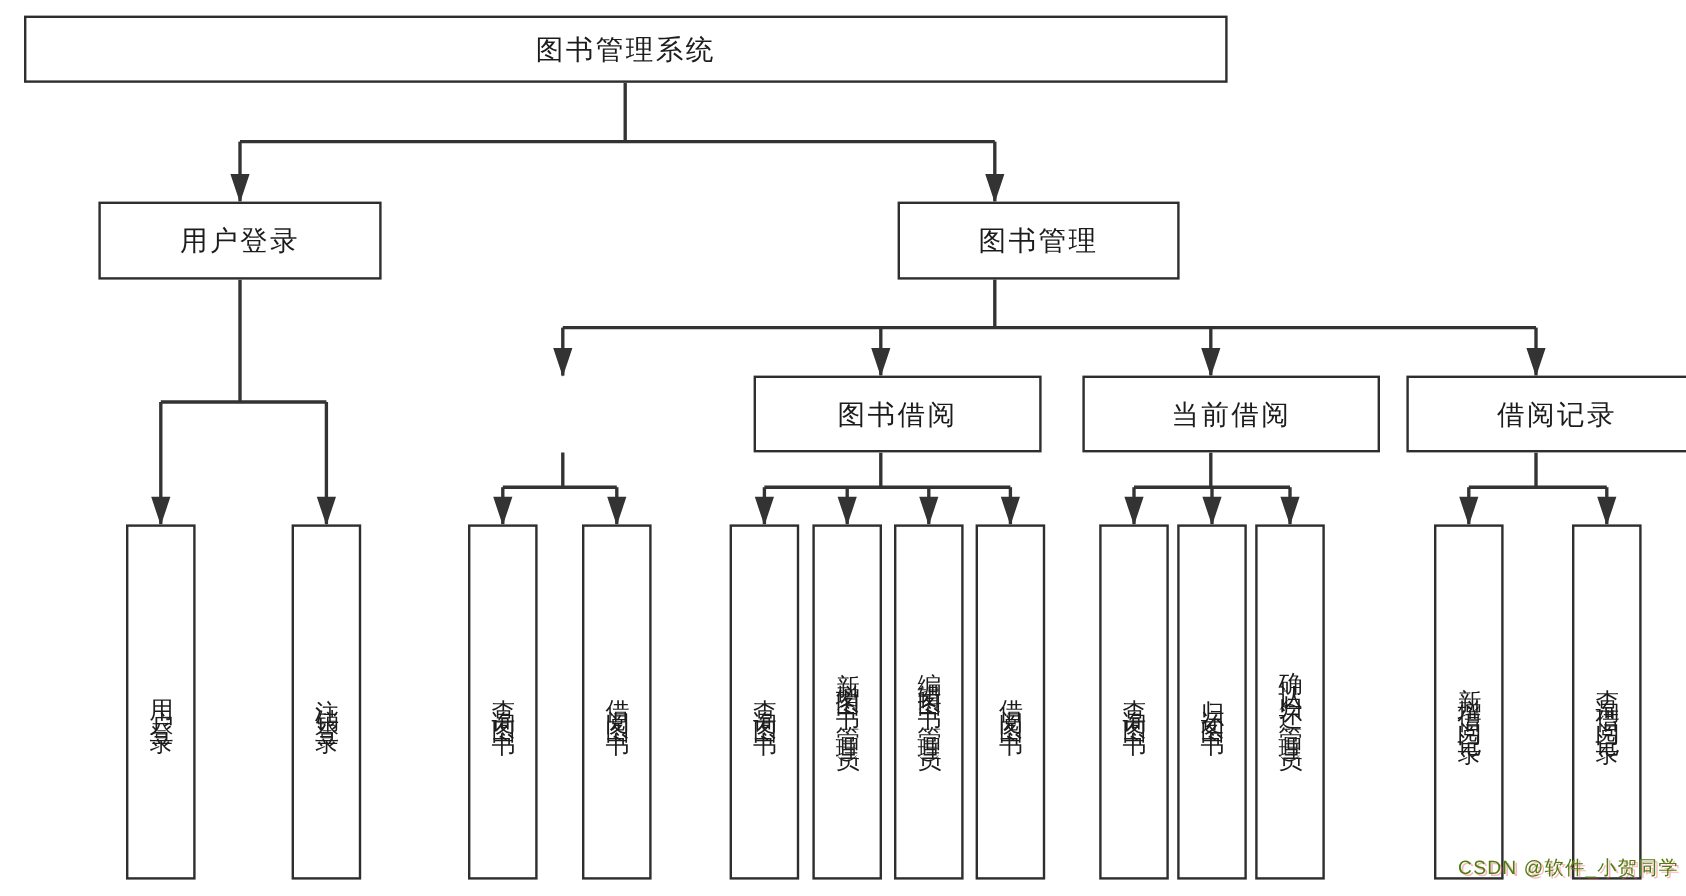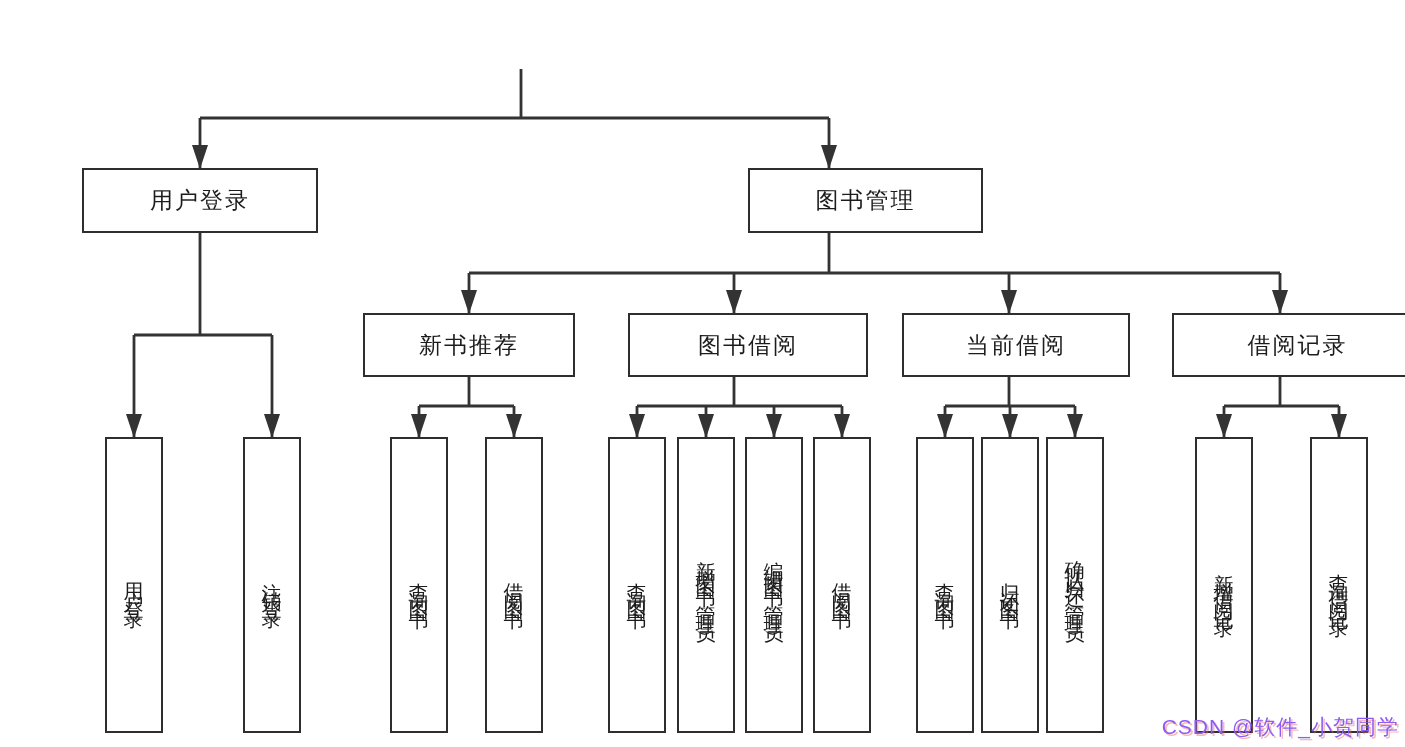--- a/index.html
+++ b/index.html
@@ -27,22 +27,22 @@
     text-orientation:mixed;
     font-size:20px;
     letter-spacing:9px;
     line-height:1;
     color:#1c1c1c;
     max-height:284px;
   }
   .watermark{
     position:absolute;
     right:6px;top:713px;
-    font-size:21px;
-    color:#8b5cf6;
+    font-size:16px;
+    color:#4d7c0f;
     letter-spacing:1px;
     text-shadow:2px 2px 0 rgba(235,100,100,0.45);
     white-space:nowrap;
   }
 </style>
 </head>
 <body>
 
 <div class="stage">
 
@@ -80,35 +80,35 @@
     <path d="M1009,377 V406 M945,406 H1075"></path>
     <line x1="945" y1="406" x2="945" y2="437" marker-end="url(#arrow)"></line>
     <line x1="1010" y1="406" x2="1010" y2="437" marker-end="url(#arrow)"></line>
     <line x1="1075" y1="406" x2="1075" y2="437" marker-end="url(#arrow)"></line>
 
     <path d="M1280,377 V406 M1224,406 H1339"></path>
     <line x1="1224" y1="406" x2="1224" y2="437" marker-end="url(#arrow)"></line>
     <line x1="1339" y1="406" x2="1339" y2="437" marker-end="url(#arrow)"></line>
   </svg>
 
+  <div class="node h-node" style="left:20px;top:13px;width:1003px;height:56px;">
+    <span>图书管理系统</span>
+  </div>
 
   <div class="node h-node" style="left:82px;top:168px;width:236px;height:65px;">
     <span>用户登录</span>
   </div>
   <div class="node h-node" style="left:712px;top:168px;width:235px;height:65px;margin-left:36px;">
     <span>图书管理</span>
   </div>
 
-  <div class="node h-node" style="left:363px;top:313px;width:212px;height:64px;">
-    <span>新书推荐</span>
-  </div>
   <div class="node h-node" style="left:628px;top:313px;width:240px;height:64px;">
     <span>图书借阅</span>
   </div>
-  <div class="node h-node" style="left:902px;top:313px;width:228px;height:64px;justify-content:center;">
+  <div class="node h-node" style="left:902px;top:313px;width:248px;height:64px;justify-content:center;">
     <span>当前借阅</span>
   </div>
   <div class="node h-node" style="left:1172px;top:313px;width:251px;height:64px;">
     <span>借阅记录</span>
   </div>
 
   <div class="node leaf" style="left:105px;">
     <span class="vtext">用户登录</span>
   </div>
   <div class="node leaf" style="left:243px;">

